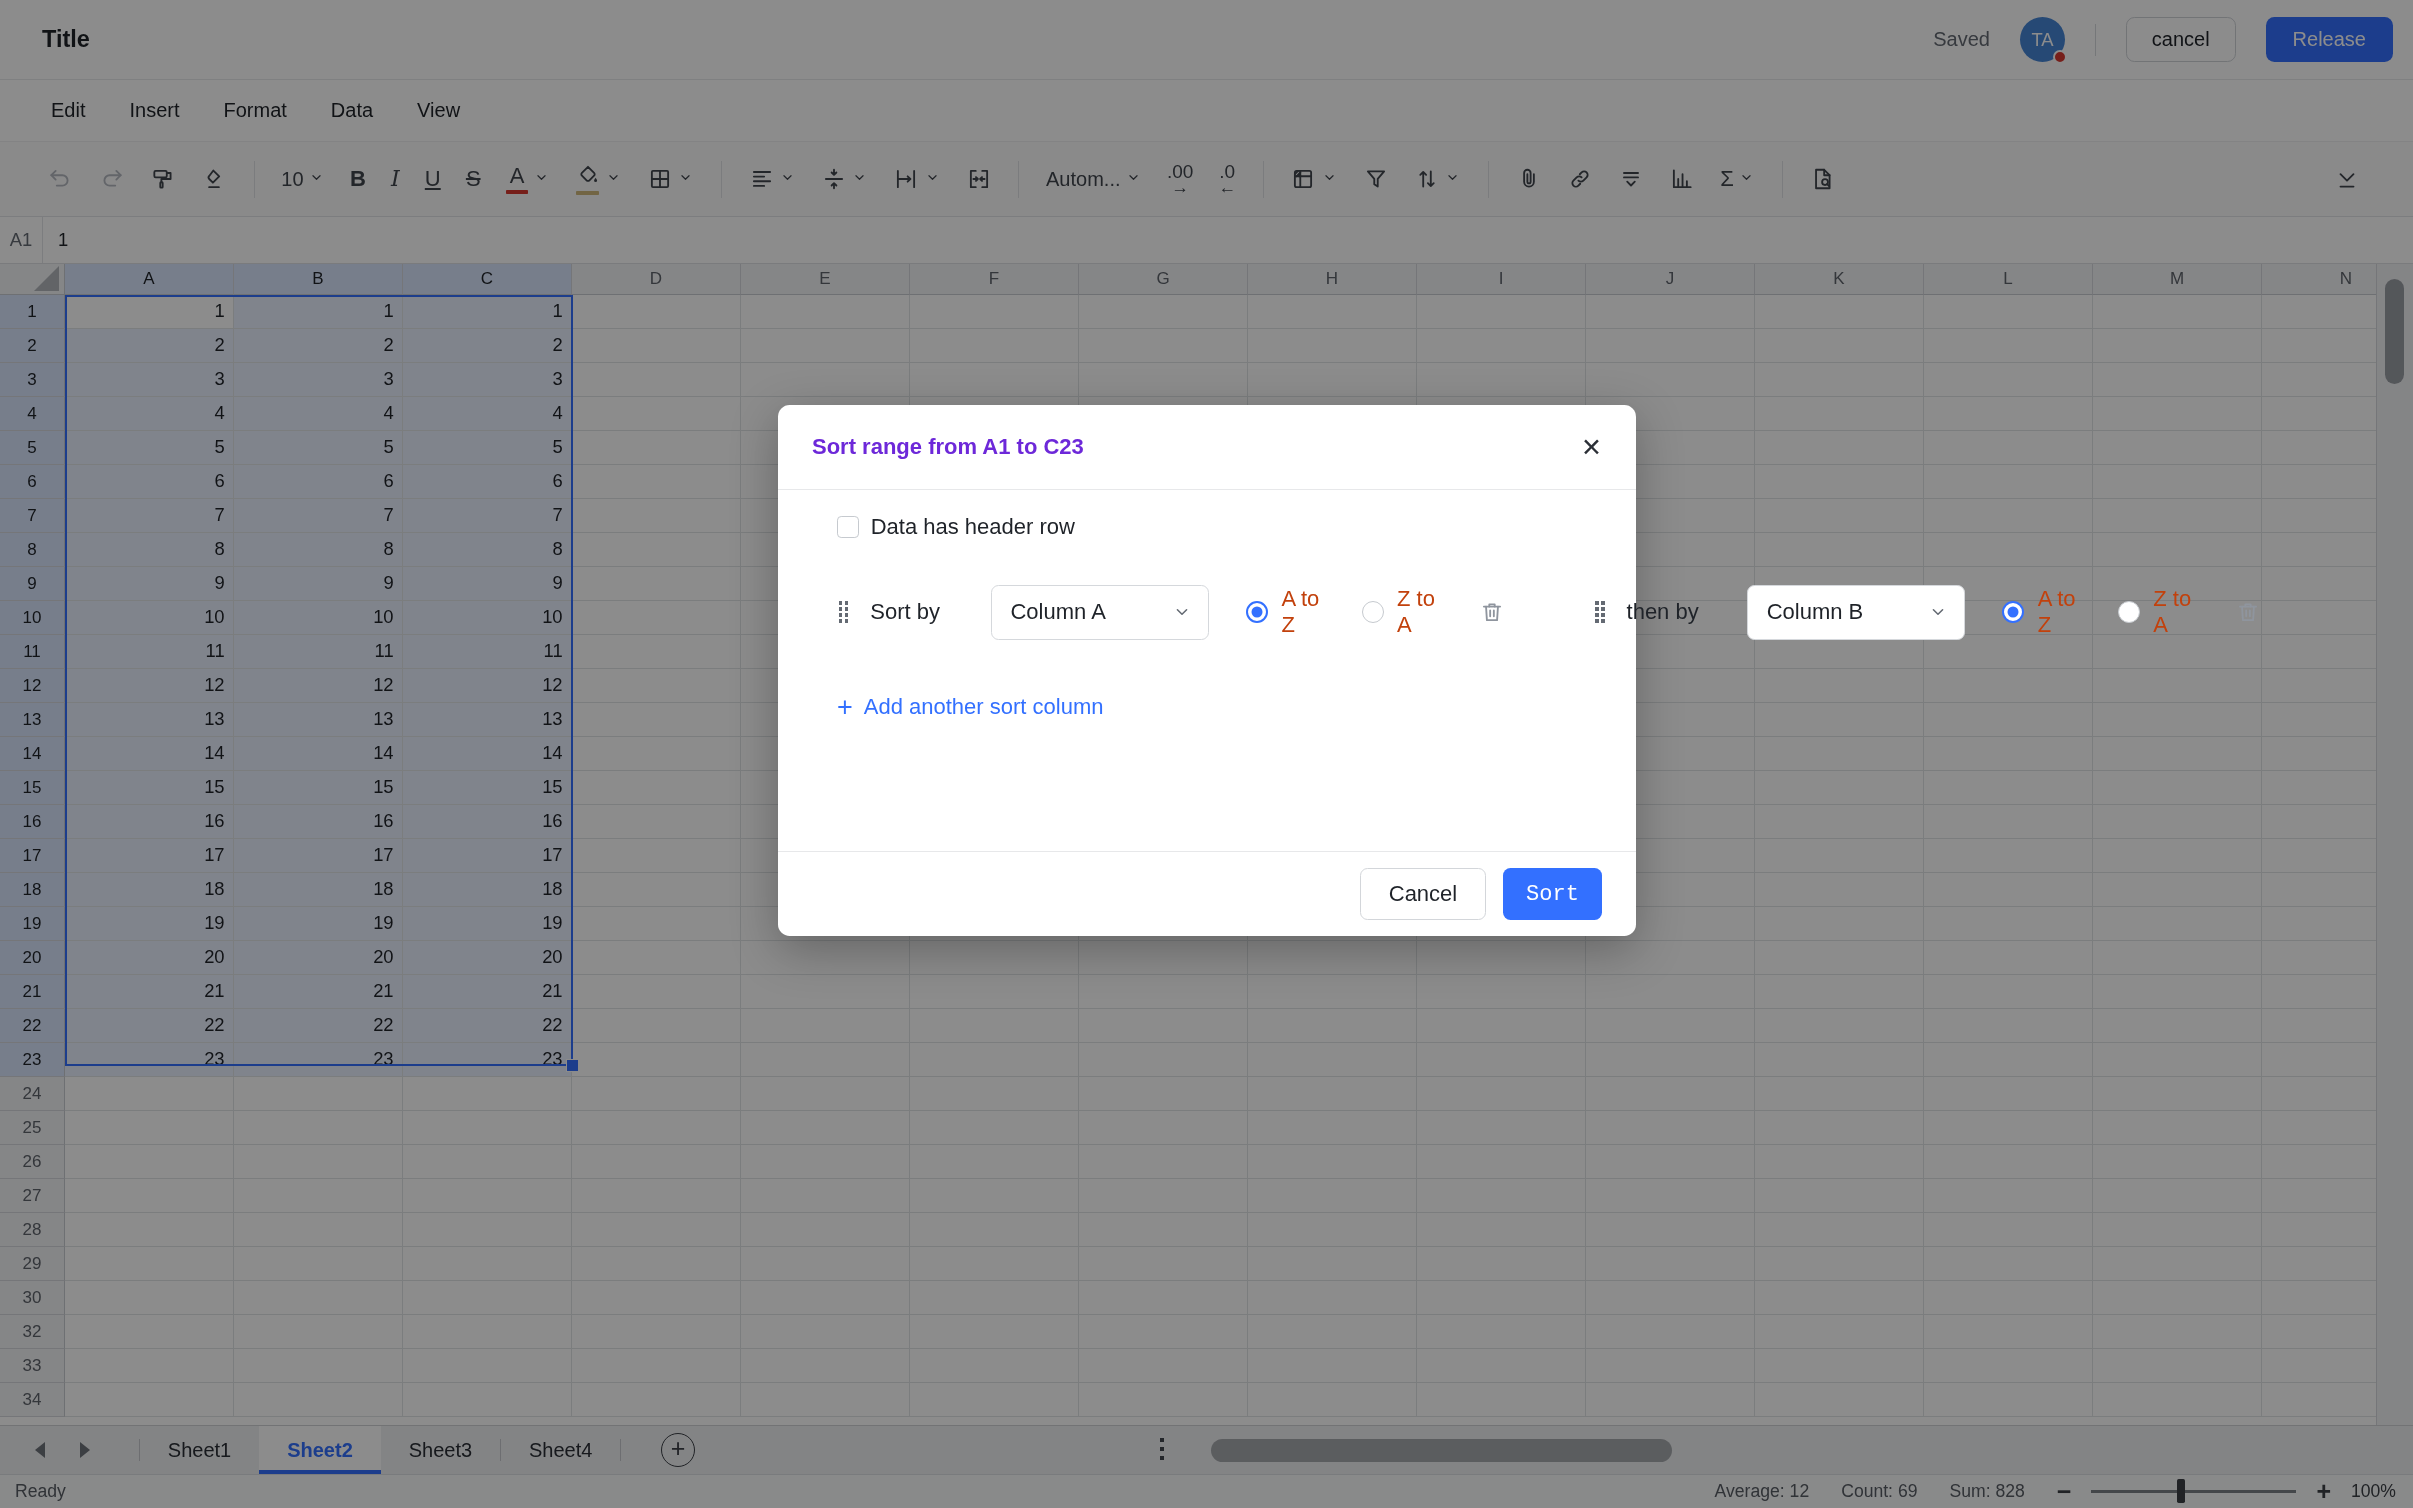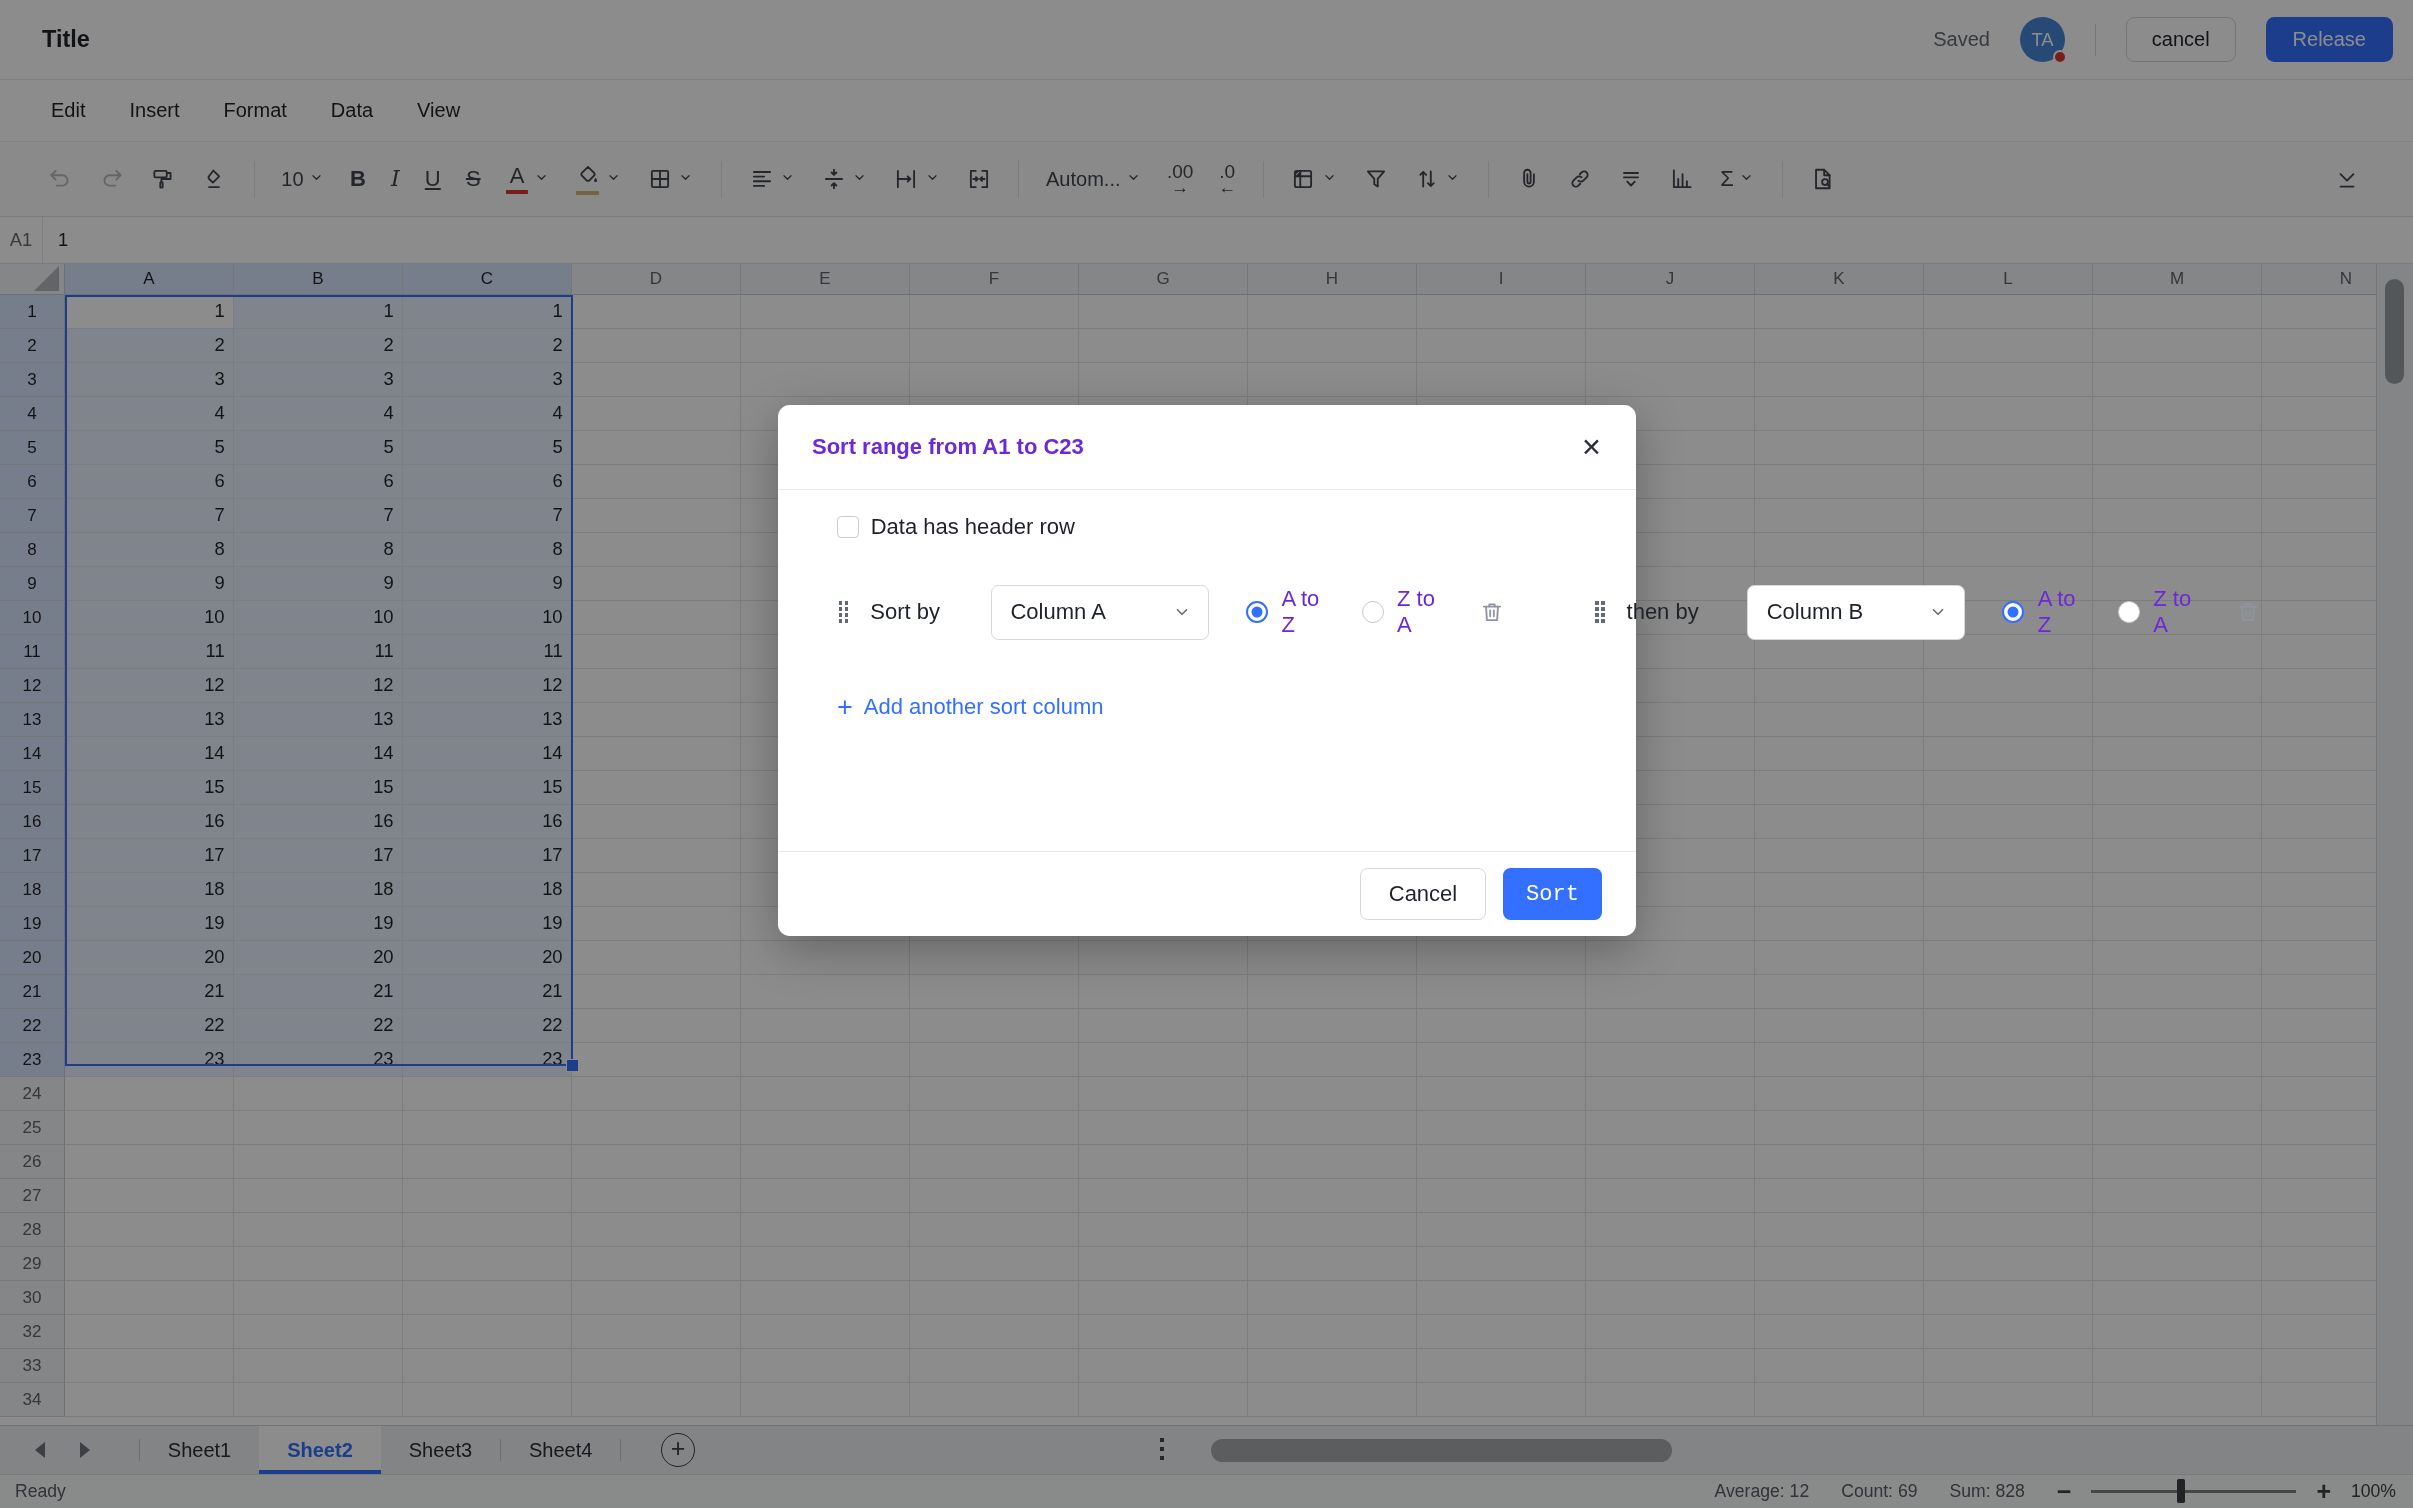--- a/index.html
+++ b/index.html
@@ -127,21 +127,21 @@
            align-items:center;padding:0 15px 0 18.4px;background:#fff;}
   .cstext{font-size:22px;color:#1f2329;}
   .cselect svg{margin-left:auto;width:22px;height:22px;color:#646a73;}
   .rpair{display:flex;align-items:center;gap:13.4px;}
   .rpair.first{margin-left:37px;}
   .rpair.second{margin-left:37px;}
   .radio{width:22px;height:22px;border-radius:50%;border:1.7px solid #c6cacf;position:relative;flex:none;background:#fff;}
   .radio.checked{border:2.5px solid var(--accent,#3370ff);}
   .radio.checked::after{content:"";position:absolute;left:50%;top:50%;transform:translate(-50%,-50%);
                         width:11px;height:11px;border-radius:50%;background:var(--accent,#3370ff);}
-  .rlabel{font-size:22px;color:#6d28d9;}
+  .rlabel{font-size:22px;color:#c2410c;}
   .srow .trash{margin-left:39px;background:none;border:none;padding:0;color:#8f959e;}
   .srow .trash svg{width:26px;height:26px;}
   .add-row{margin:54px 0 0 59px;display:flex;align-items:center;gap:11px;background:none;border:none;padding:0;font-family:inherit;}
   .add-plus{font-size:27px;color:var(--accent,#3370ff);line-height:1;font-weight:500;}
   .add-label{font-size:22px;color:var(--accent,#3370ff);}
   .dlg-foot{position:absolute;left:0;right:0;bottom:0;height:85px;border-top:0.8px solid #e7e8ea;display:flex;
             align-items:center;justify-content:flex-end;gap:17px;padding-right:34px;}
   .btn-dlg-cancel{width:126px;height:52px;border:1.7px solid #d3d6da;border-radius:7.5px;background:#fff;
                   font-size:22px;color:#1f2329;font-family:inherit;}
   .btn-dlg-sort{width:99px;height:52px;border:none;border-radius:7.5px;background:var(--accent,#3370ff);

